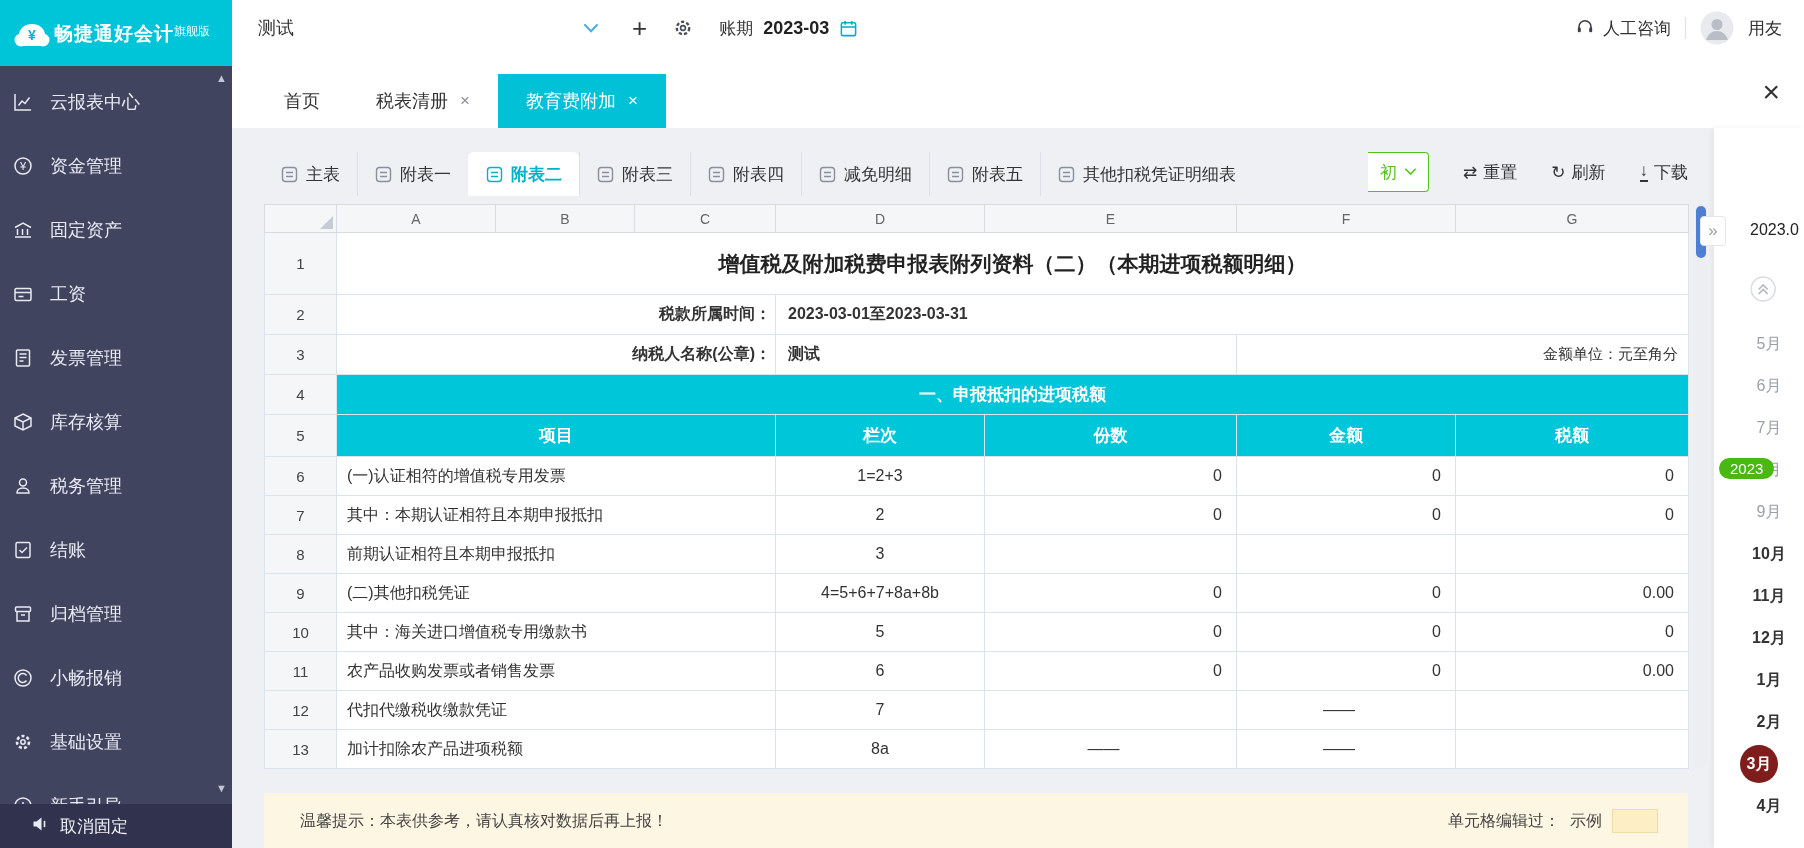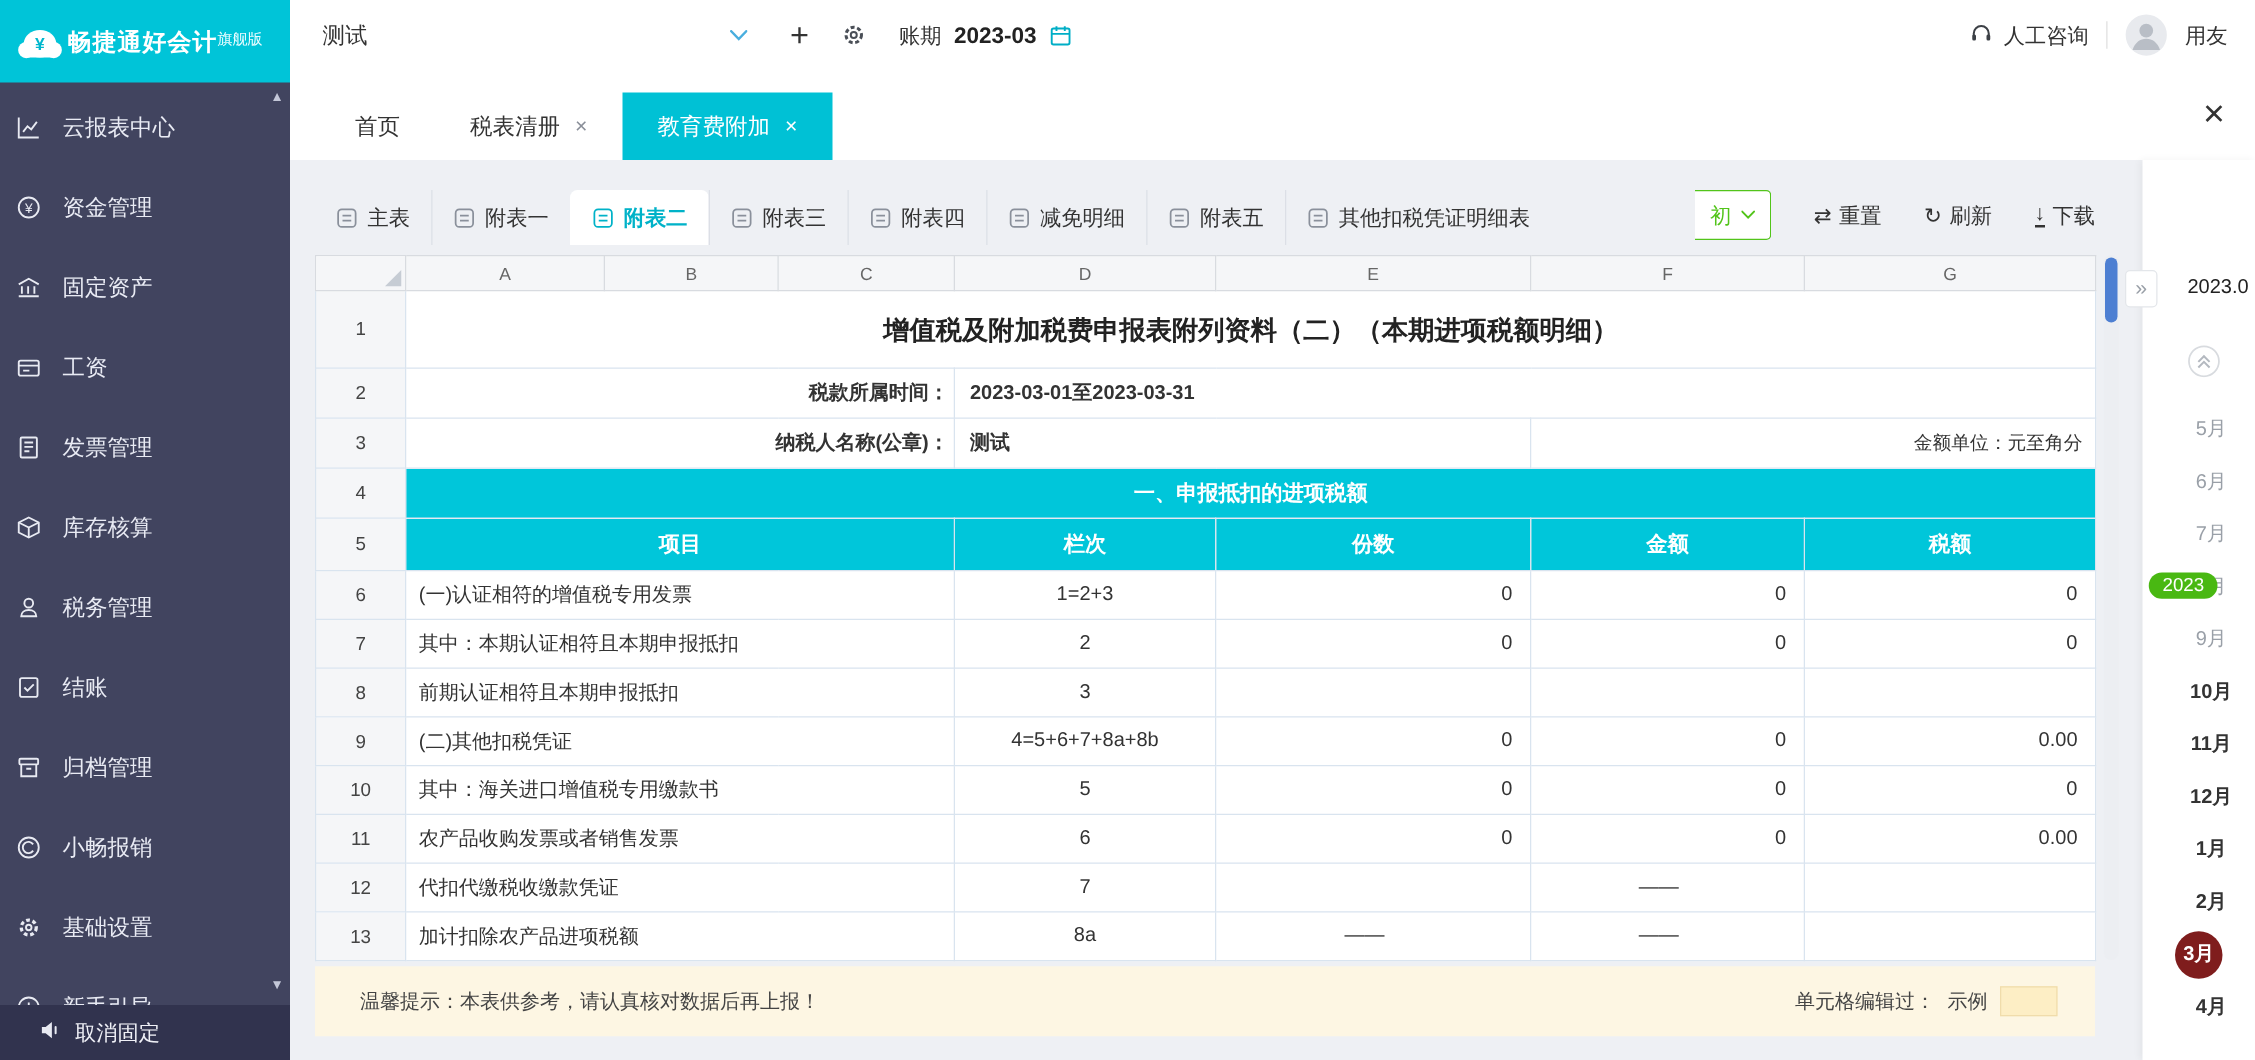--- a/index.html
+++ b/index.html
@@ -38,21 +38,21 @@
   .username { font-size:17px; cursor:pointer; }
 
   .tabbar { position:relative; height:72px; background:#fff; display:flex; align-items:flex-end; padding-left:24px; }
   .tab { height:54px; display:flex; align-items:center; gap:12px; padding:0 28px; font-size:18px; color:#333; cursor:pointer; }
   .tab .tclose { font-size:17px; color:#8a8f99; cursor:pointer; }
   .tab.active { background:#00c1d5; color:#fff; }
   .tab.active .tclose { color:#fff; }
   .close-all { position:absolute; right:24px; top:50%; transform:translateY(-50%); font-size:30px; color:#333; cursor:pointer; line-height:1; }
 
   .workarea { flex:1; display:flex; min-height:0; }
-  .content { flex:1; background:#eef0f4; padding:18px 0 0 20px; min-width:0; }
+  .content { flex:1; background:#eef0f4; padding:18px 0 0 32px; min-width:0; }
 
   
   .sheetstrip { width:1424px; height:50px; display:flex; align-items:flex-end; margin-bottom:8px; }
   .sheettabs { display:flex; align-items:flex-end; z-index:2; }
   .sheettab { height:44px; display:flex; align-items:center; gap:8px; padding:0 17px; font-size:17px; color:#333; background:#eef0f4; cursor:pointer; white-space:nowrap; }
   .sheettab + .sheettab { border-left:1px solid #dcdfe6; }
   .sheettab .stico { color:#8a909b; display:flex; }
   .sheettab.active { background:#fff; color:#00b2c8; font-weight:bold; border-radius:6px 6px 0 0; border-left-color:transparent; }
   .sheettab.active .stico { color:#00b2c8; }
   .toolbar { margin-left:auto; display:flex; align-items:center; gap:34px; padding-bottom:4px; }
@@ -81,21 +81,21 @@
   tr.drow td { height:39px; font-size:16px; background:#fff; cursor:cell; }
   td.c-item { text-align:left; padding-left:10px; }
   td.c-col { text-align:center; }
   td.c-num { text-align:right; padding-right:14px; }
   td.c-dash { text-align:center !important; }
 
   .vscroll { width:12px; height:564px; margin-left:6px; background:#eceef2; border-radius:6px; position:relative; cursor:pointer; }
   .vthumb { position:absolute; top:2px; left:1px; width:10px; height:52px; background:#4d7fd2; border-radius:5px; cursor:grab; }
 
   
-  .tipbar { width:1424px; height:56px; margin-top:4px; background:#fdf6e3; display:flex; align-items:center; padding:0 30px 0 36px; font-size:16px; color:#444; }
+  .tipbar { width:1424px; height:56px; margin-top:24px; background:#fdf6e3; display:flex; align-items:center; padding:0 30px 0 36px; font-size:16px; color:#444; }
   .tip-right { margin-left:auto; display:flex; align-items:center; gap:10px; }
   .swatch { width:46px; height:24px; background:#fdeec5; border:1px solid #f0dcab; }
 
   
   .month-rail { position:relative; flex:0 0 90px; width:90px; background:#fff; box-shadow:-2px 0 6px rgba(0,0,0,.05); }
   .rail-handle { position:absolute; top:88px; left:-14px; width:26px; height:30px; background:#fff; border:1px solid #e3e6ea; border-radius:4px; display:flex; align-items:center; justify-content:center; color:#9aa0a8; font-size:17px; cursor:pointer; z-index:2; }
   .rail-header { position:absolute; top:93px; left:36px; right:0; font-size:16px; color:#222; white-space:nowrap; overflow:hidden; }
   .rail-top-btn { position:absolute; top:148px; left:50%; transform:translateX(-34%); cursor:pointer; display:flex; }
   .months { position:absolute; top:195px; left:0; right:0; text-align:center; }
   .month { height:42px; line-height:42px; font-size:16px; cursor:pointer;margin-left:20px; }

